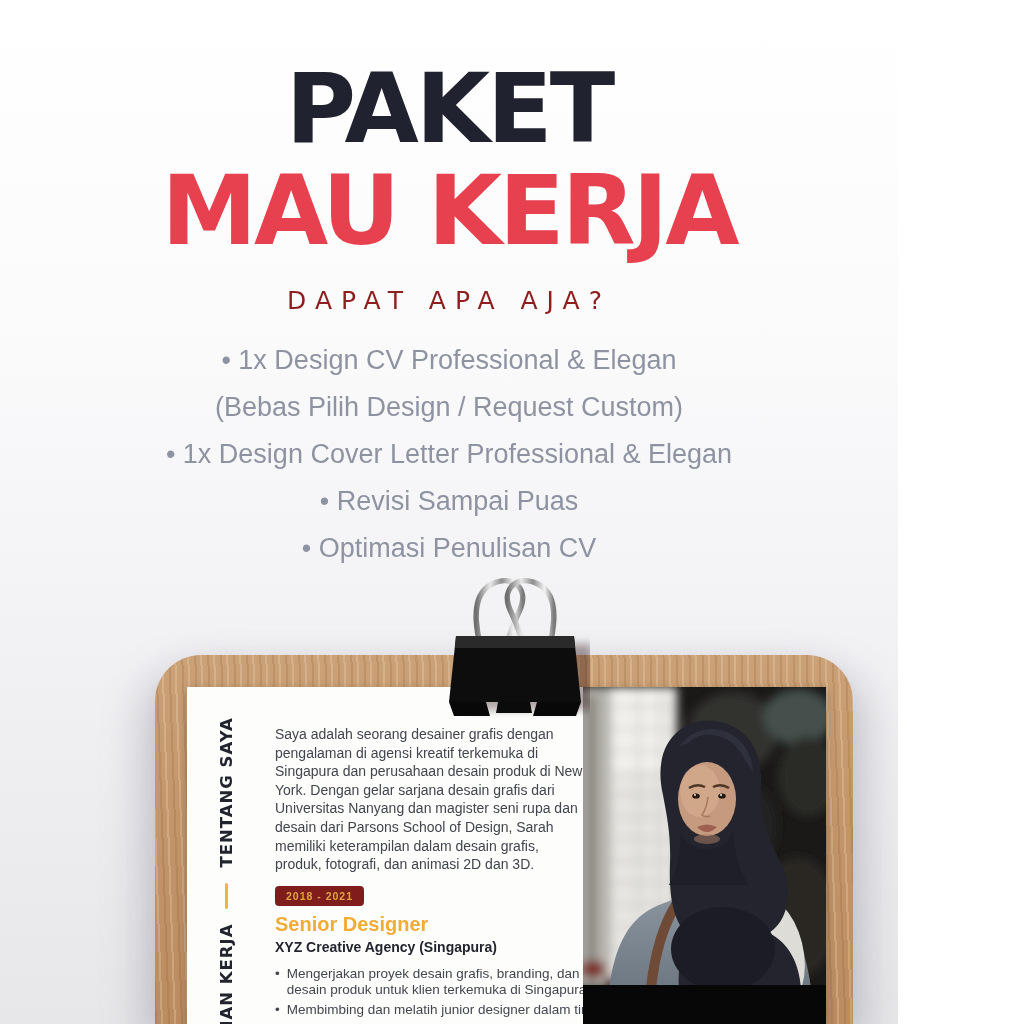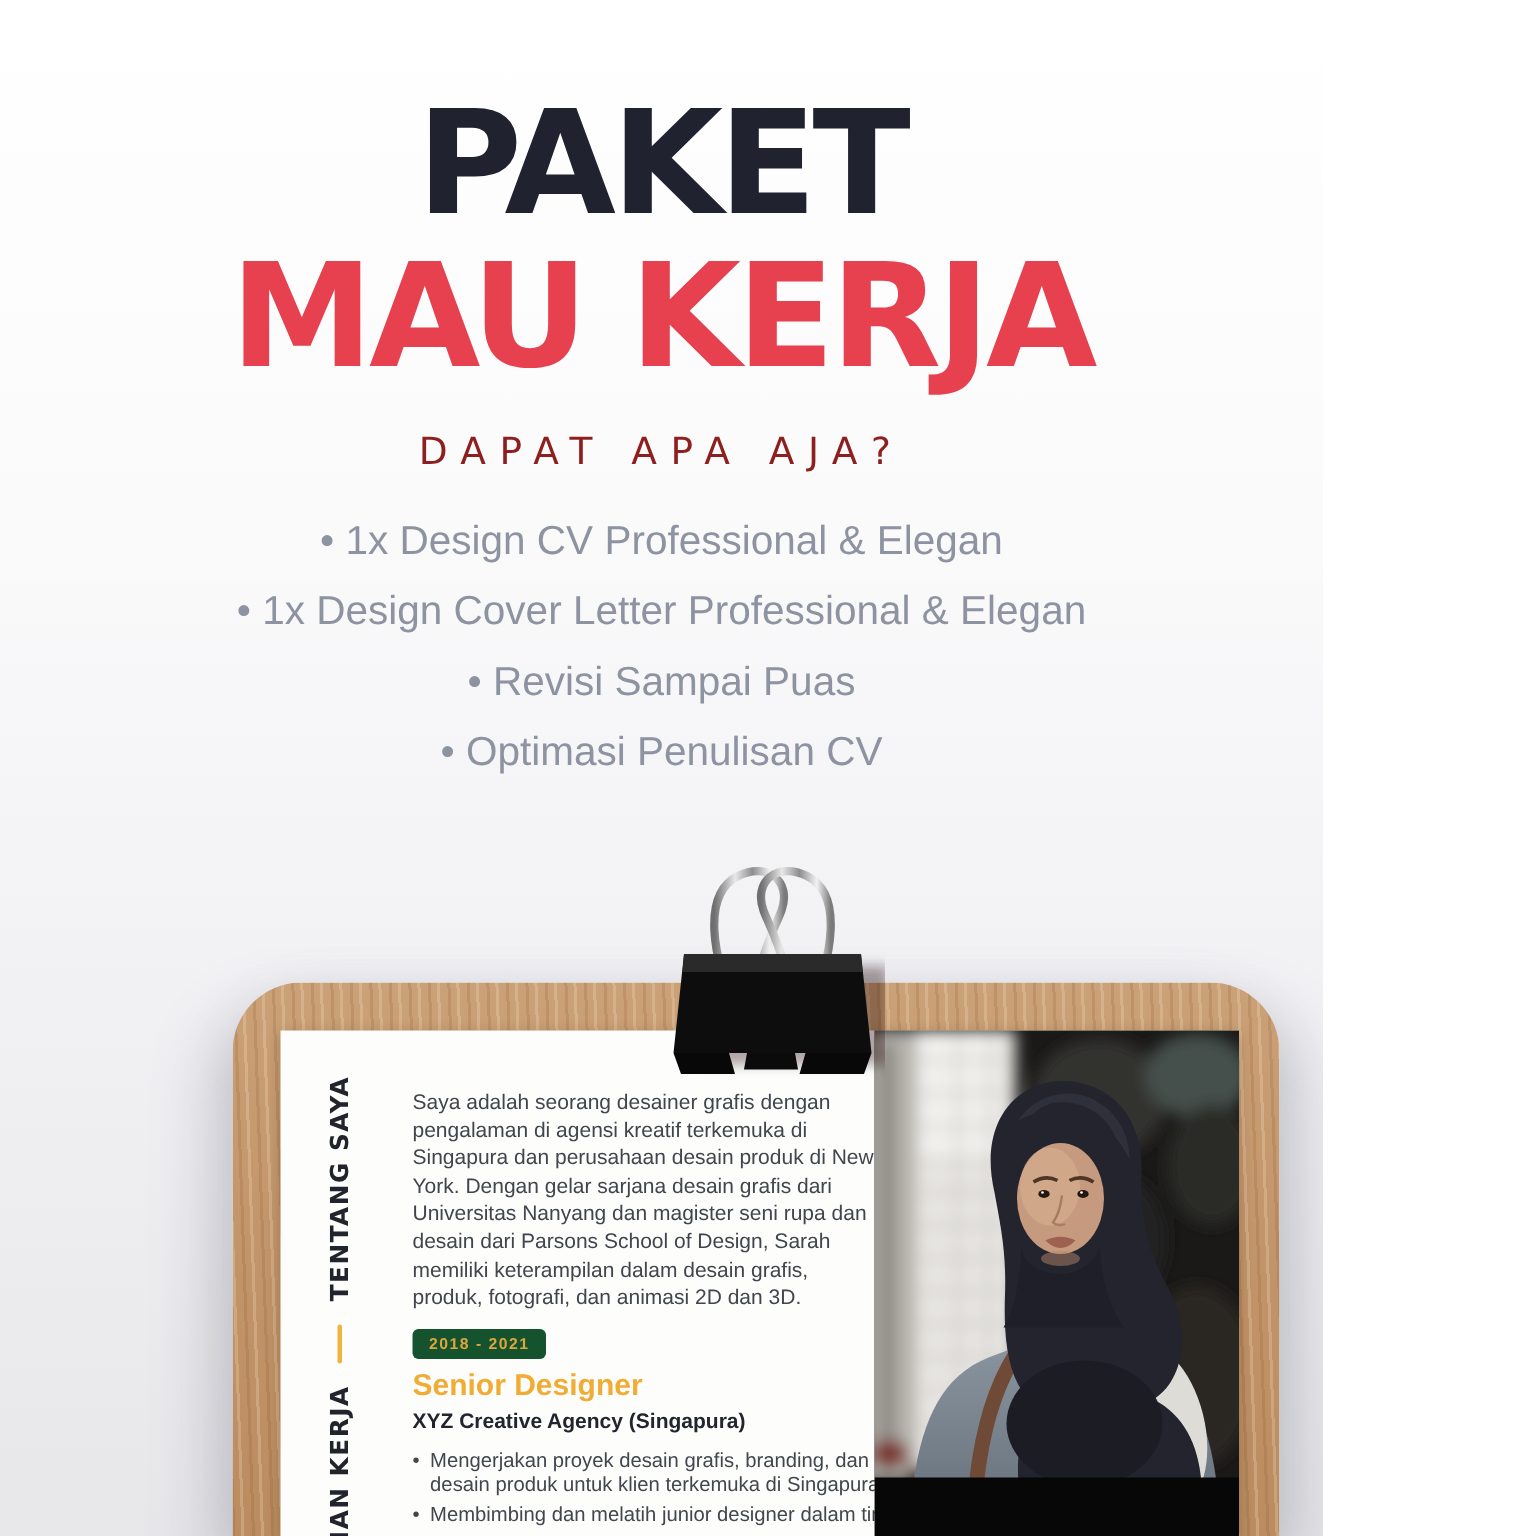--- a/index.html
+++ b/index.html
@@ -1,19 +1,20 @@
 <!DOCTYPE html>
 <html><head>
 <meta charset="utf-8">
 <style>
   html,body{margin:0;padding:0;}
   body{font-family:"Liberation Sans",sans-serif;}
   #canvas{
     position:relative;width:882px;height:1024px;overflow:hidden;
     background:linear-gradient(180deg,#ffffff 0%,#fafafb 35%,#f1f1f4 65%,#e7e7ea 100%);
+    padding-left:16px;
   }
   
   .hero{position:absolute;top:58px;left:0;width:100%;text-align:center;}
   .title1,.title2{
     font-family:"DejaVu Sans",sans-serif;font-weight:800;
     font-size:96px;line-height:102px;letter-spacing:-3px;margin:0;
   }
   .title1{color:#20222f;}
   .title2{color:#e7404f;}
   .question{
@@ -43,21 +44,21 @@
     transform-origin:0 0;white-space:nowrap;display:inline-flex;
     align-items:center;gap:15px;
     font-family:"DejaVu Sans",sans-serif;font-weight:700;
     font-size:16.5px;letter-spacing:1px;color:#22242d;
   }
   .rail-dash{width:26px;height:3px;background:#f2b33d;border-radius:2px;}
   
   .cv-main{position:absolute;left:88px;top:38px;width:314px;}
   .about{font-size:14px;line-height:18.6px;color:#41454c;margin:0;}
   .period-badge{
-    display:inline-block;margin-top:12px;background:#14532d;color:#dfa63e;
+    display:inline-block;margin-top:12px;background:#7f1d1d;color:#dfa63e;
     font-size:10.5px;font-weight:700;letter-spacing:1px;
     padding:4px 11px;border-radius:4px;
   }
   .role{margin:7px 0 0 0;font-family:Liberation Sans, sans-serif;font-weight:700;
     font-size:20px;line-height:23px;color:#f0ac35;}
   .company{margin:3px 0 0 0;font-size:14px;font-weight:700;color:#23252e;}
   .job-points{list-style:none;margin:11px 0 0 0;padding:0;
     font-size:13.5px;line-height:16.5px;color:#42464d;width:330px;}
   .job-points li{display:flex;gap:7px;margin-bottom:3px;}
   
@@ -70,20 +71,21 @@
 <body>
 
 <div id="canvas">
 
   <div class="hero">
     <h1 class="title1">PAKET</h1>
     <h1 class="title2">MAU KERJA</h1>
     <div class="question">DAPAT APA AJA?</div>
     <ul class="benefits">
       <li>• 1x Design CV Professional &amp; Elegan</li>
+      <li>(Bebas Pilih Design / Request Custom)</li>
       <li>• 1x Design Cover Letter Professional &amp; Elegan</li>
       <li>• Revisi Sampai Puas</li>
       <li>• Optimasi Penulisan CV</li>
     </ul>
   </div>
 
   <div class="board"></div>
 
   <div class="paper">
 

